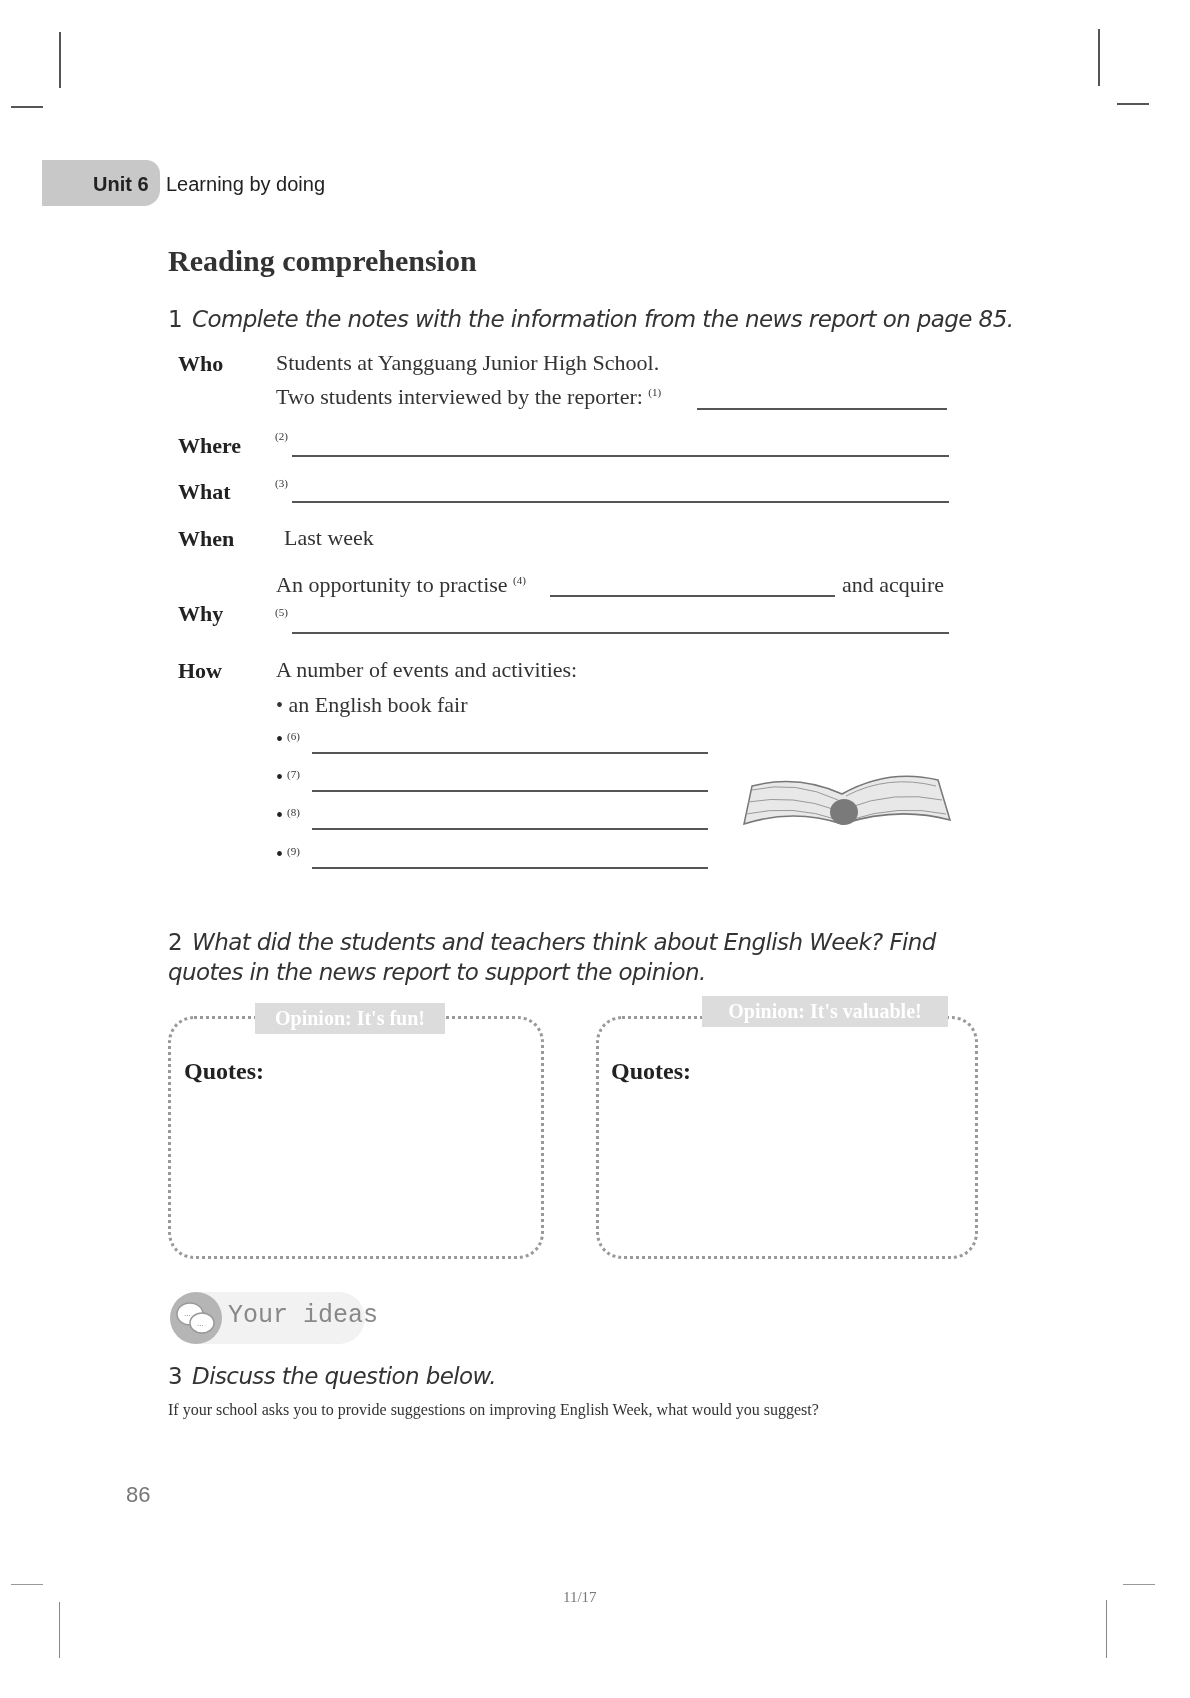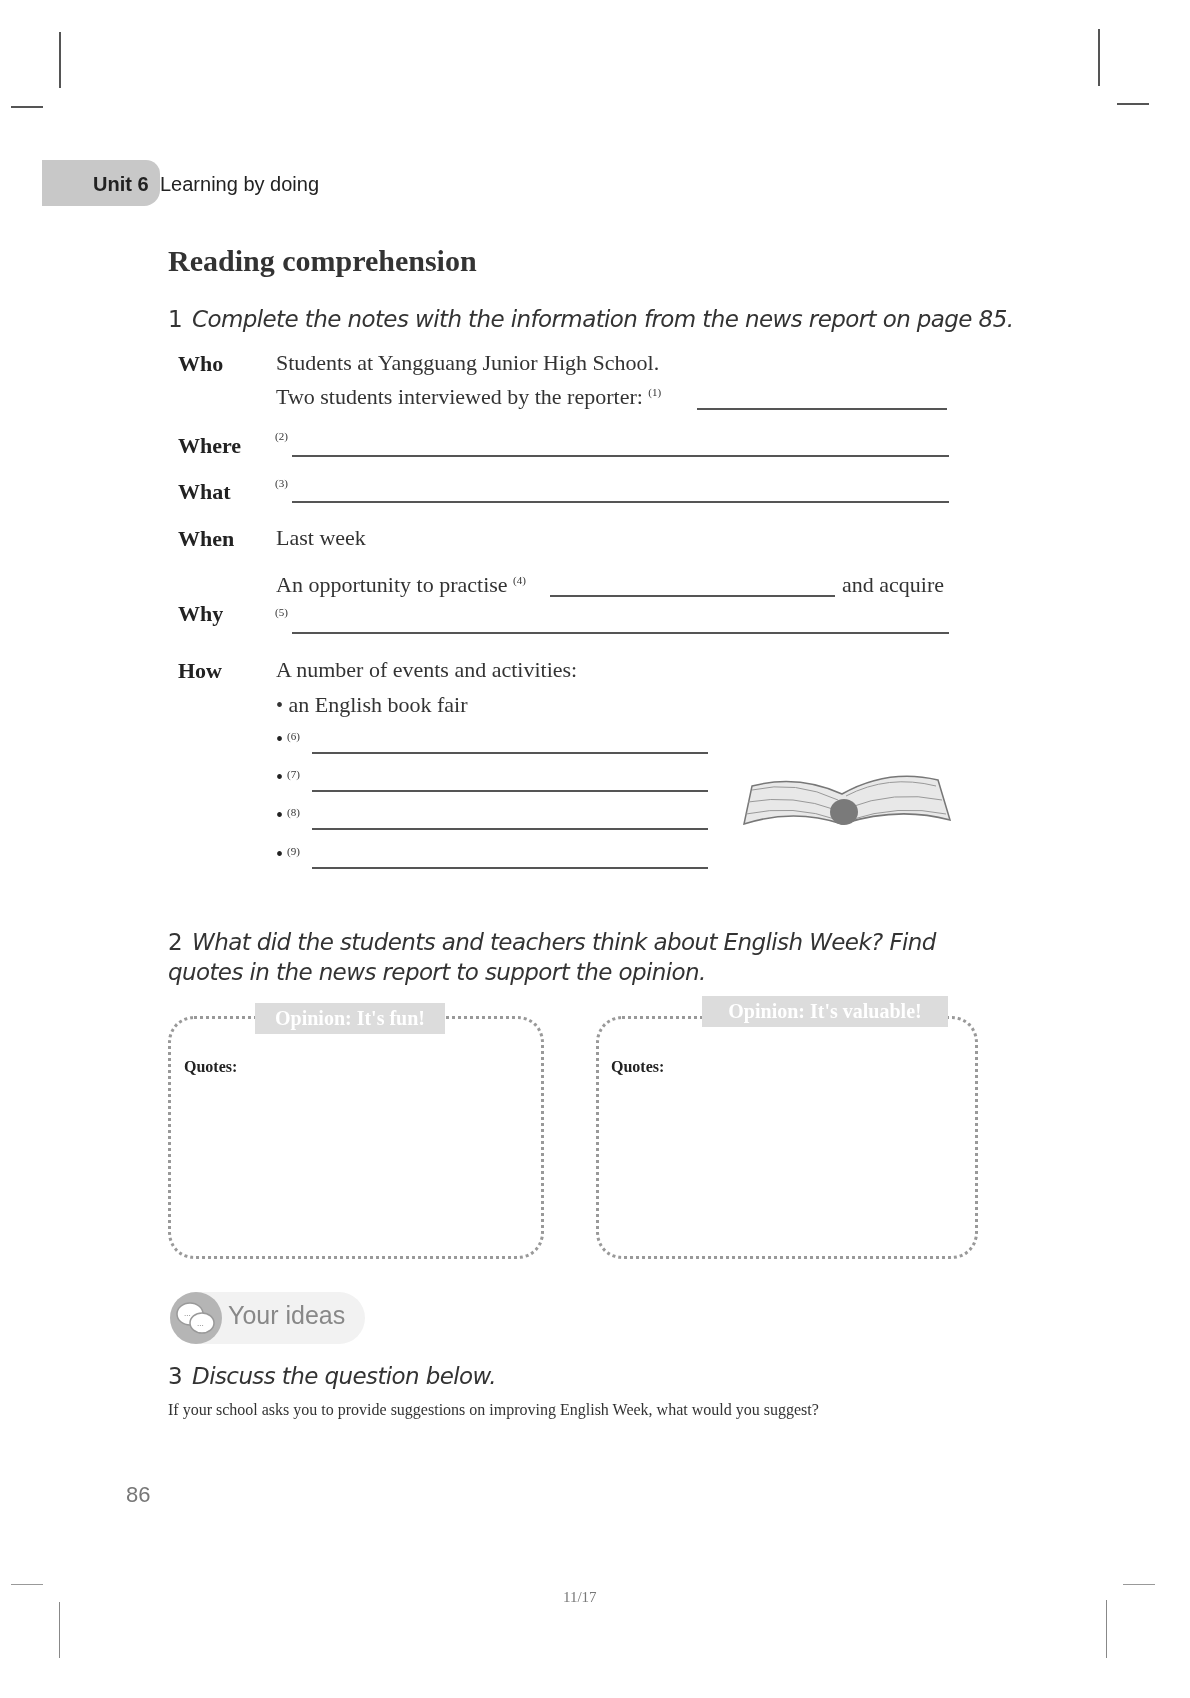--- a/index.html
+++ b/index.html
@@ -6,41 +6,41 @@
   body { width:1190px; height:1698px; background:#ffffff; position:relative; overflow:hidden;
          font-family:"Liberation Serif", serif; color:#222; }
   .abs { position:absolute; }
   .crop-v { position:absolute; width:2px; background:#555; }
   .crop-h { position:absolute; height:2px; background:#555; }
   .crop-light { background:#999; height:1px; }
 
   .unit-tab { left:42px; top:160px; width:118px; height:46px; background:#c8c8c8;
               border-radius:0 14px 16px 0; }
   .unit-label { left:93px; top:173px; font-family:"Liberation Sans", sans-serif; font-weight:bold; font-size:20px; color:#222; }
-  .unit-title { left:160px; top:173px; font-family:"Liberation Sans", sans-serif; font-size:20px; color:#222; }
+  .unit-title { left:166px; top:173px; font-family:"Liberation Sans", sans-serif; font-size:20px; color:#222; }
 
   .section-title { left:168px; top:244px; font-size:30px; font-weight:bold; color:#333; }
 
   .instr { font-family:"DejaVu Sans", sans-serif; font-style:italic; font-size:23px; color:#333; letter-spacing:-0.6px; }
   .instr .num { font-style:normal; margin-right:10px; }
 
   .lbl { font-weight:bold; font-size:22px; color:#222; }
   .txt { font-size:22px; color:#333; }
   .sup { font-size:11px; vertical-align:super; color:#333; }
   .blank { position:absolute; height:2px; background:#555; }
   .bullet { font-size:20px; }
 
   .opinion-box { position:absolute; border:3px dotted #999; border-radius:26px; }
   .opinion-badge { position:absolute; background:#dcdcdc; color:#fff; font-size:20px; font-weight:bold;
                    padding:4px 10px; text-align:center; }
-  .quotes { position:absolute; font-weight:bold; font-size:16px; color:#222; }
+  .quotes { position:absolute; font-weight:bold; font-size:24px; color:#222; }
 
   .ideas-bg { left:170px; top:1292px; width:195px; height:52px; background:#f2f2f2; border-radius:26px; }
   .ideas-icon { left:170px; top:1292px; width:52px; height:52px; border-radius:50%; background:#b5b5b5; }
-  .ideas-label { left:228px; top:1301px; font-family:Liberation Sans, sans-serif; font-size:25px; color:#888; }
+  .ideas-label { left:228px; top:1301px; font-family:Liberation Mono, monospace; font-size:25px; color:#888; }
 
   .question { left:168px; top:1394px; width:760px; font-size:16px; line-height:31px; color:#333; }
   .page-num { left:126px; top:1482px; font-family:"Liberation Sans", sans-serif; font-size:22px; color:#777; }
   .footer { left:563px; top:1589px; font-size:15px; color:#777; }
 </style>
 </head>
 <body>
 
 <div class="crop-v" style="left:59px;top:32px;height:56px;"></div>
 <div class="crop-h" style="left:11px;top:106px;width:32px;"></div>
@@ -71,21 +71,21 @@
 
 <div class="abs lbl" style="left:178px;top:433px;">Where</div>
 <div class="abs sup" style="left:275px;top:430px;">(2)</div>
 <div class="blank" style="left:292px;top:455px;width:657px;"></div>
 
 <div class="abs lbl" style="left:178px;top:479px;">What</div>
 <div class="abs sup" style="left:275px;top:477px;">(3)</div>
 <div class="blank" style="left:292px;top:501px;width:657px;"></div>
 
 <div class="abs lbl" style="left:178px;top:526px;">When</div>
-<div class="abs txt" style="left:276px;top:525px;">Last week</div>
+<div class="abs txt" style="left:284px;top:525px;">Last week</div>
 
 <div class="abs lbl" style="left:178px;top:573px;margin-top:28px;">Why</div>
 <div class="abs txt" style="left:276px;top:572px;">
   <span>An opportunity to practise</span>
   <span class="sup">(4)</span>
 </div>
 <div class="blank" style="left:550px;top:595px;width:285px;"></div>
 <div class="abs txt" style="left:842px;top:572px;">and acquire</div>
 <div class="abs sup" style="left:275px;top:606px;">(5)</div>
 <div class="blank" style="left:292px;top:632px;width:657px;"></div>

